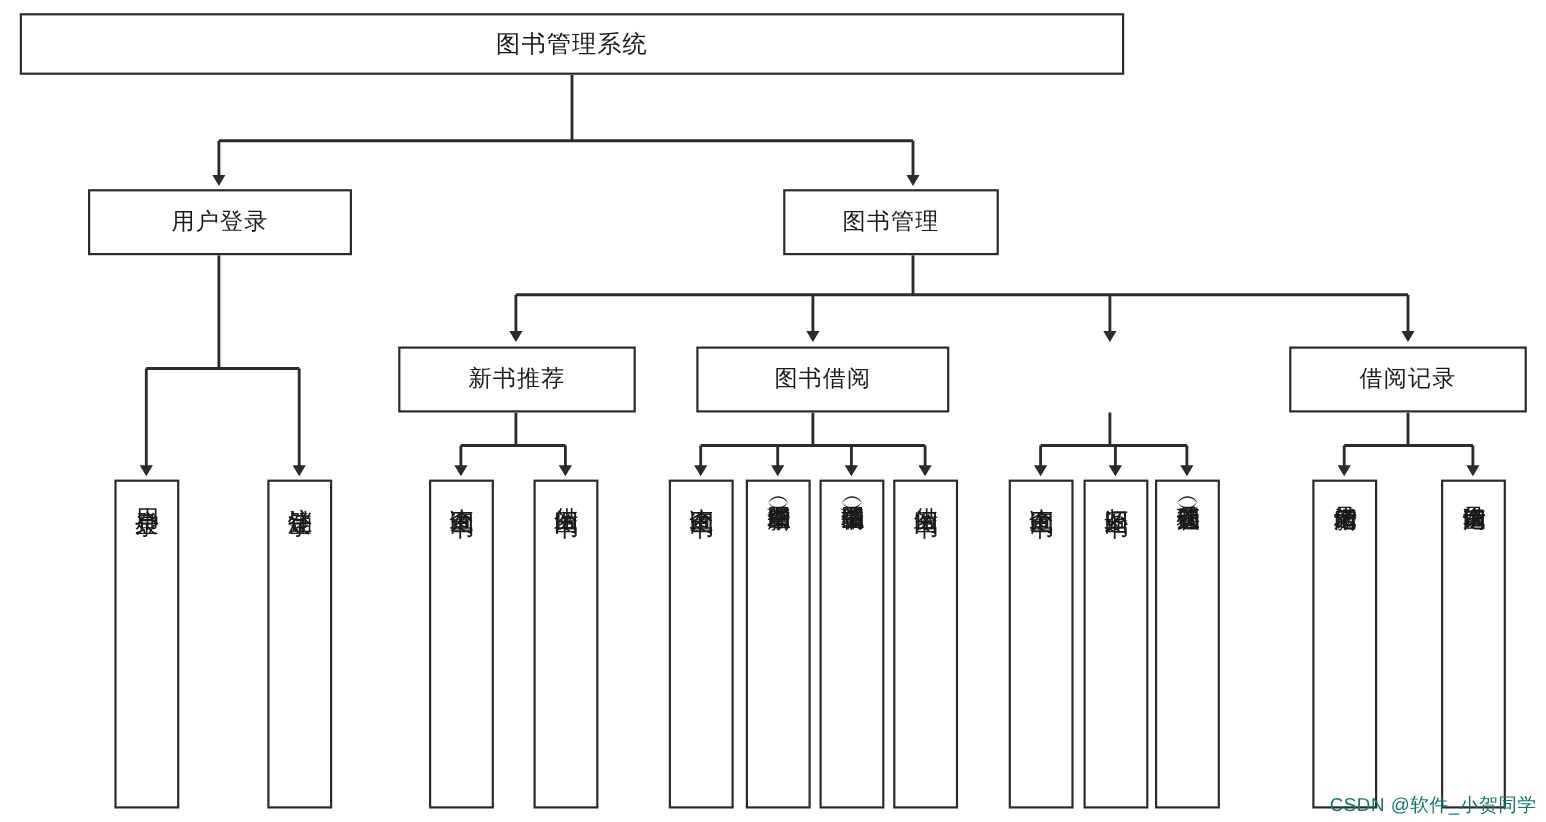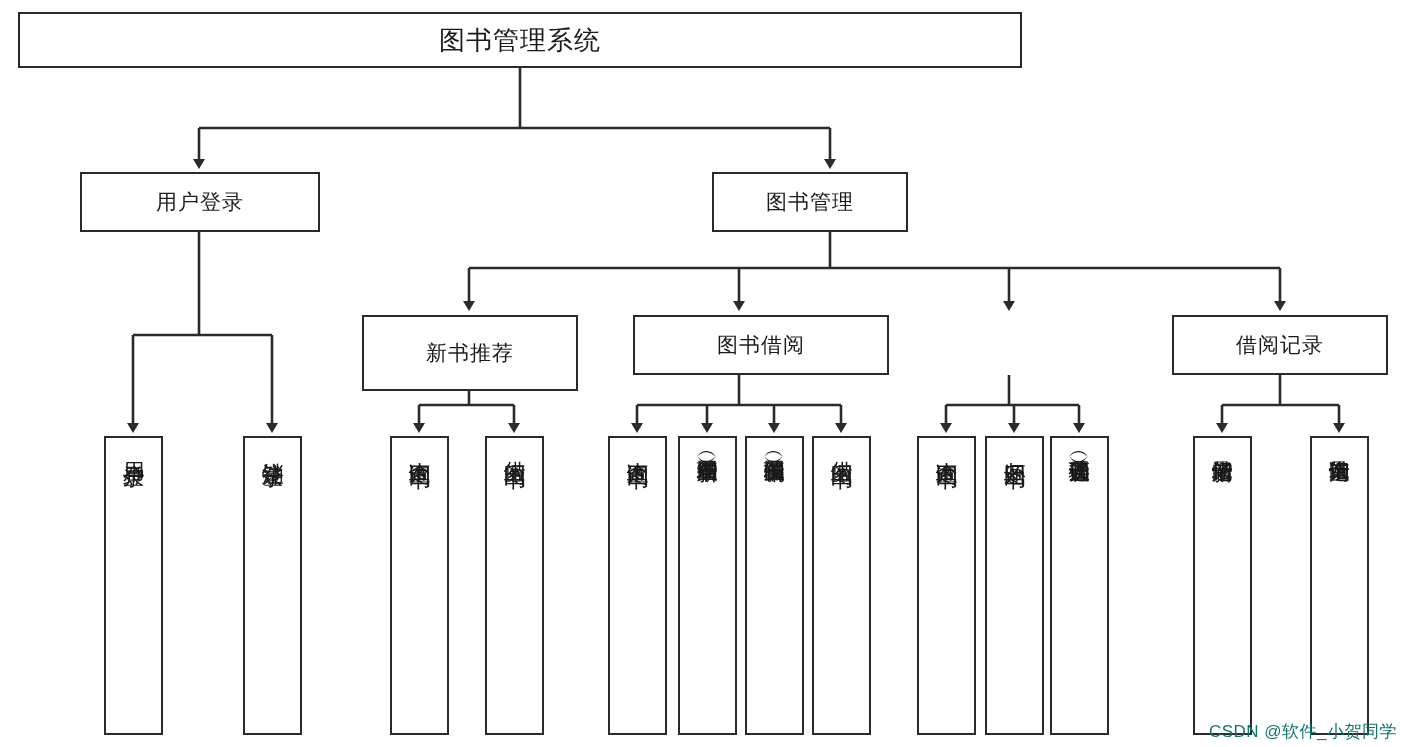--- a/index.html
+++ b/index.html
@@ -40,21 +40,21 @@
     text-align: center;
     line-height: 1.08;
   }
   
   .node.horiz .label {
     writing-mode: horizontal-tb;
     font-size: 21px;
     letter-spacing: 1px;
   }
   .node.root .label {
-    font-size: 26px;
+    font-size: 22px;
   }
   
   .node.vert {
     align-items: flex-start;
     padding-top: 6px;
   }
   .node.vert .label {
     writing-mode: vertical-rl;
     text-orientation: upright;
     font-size: 22px;
@@ -138,25 +138,25 @@
   </div>
 
   <div class="node horiz" style="left:80px; top:172px; width:240px; height:60px;">
     <span class="label">用户登录</span>
   </div>
 
   <div class="node horiz" style="left:712px; top:172px; width:196px; height:60px;">
     <span class="label">图书管理</span>
   </div>
 
-  <div class="node horiz" style="left:362px; top:315px; width:216px; height:76px;">
+  <div class="node horiz" style="left:362px; top:315px; width:216px; height:60px;">
     <span class="label">新书推荐</span>
   </div>
 
-  <div class="node horiz" style="left:633px; top:315px; width:256px; height:60px;">
+  <div class="node horiz" style="left:633px; top:315px; width:230px; height:60px;">
     <span class="label">图书借阅</span>
   </div>
 
 
   <div class="node horiz" style="left:1172px; top:315px; width:216px; height:60px;">
     <span class="label">借阅记录</span>
   </div>
 
   <div class="node vert" style="left:104px; top:436px; width:59px; height:299px;">
     <span class="label">用户登录</span>

